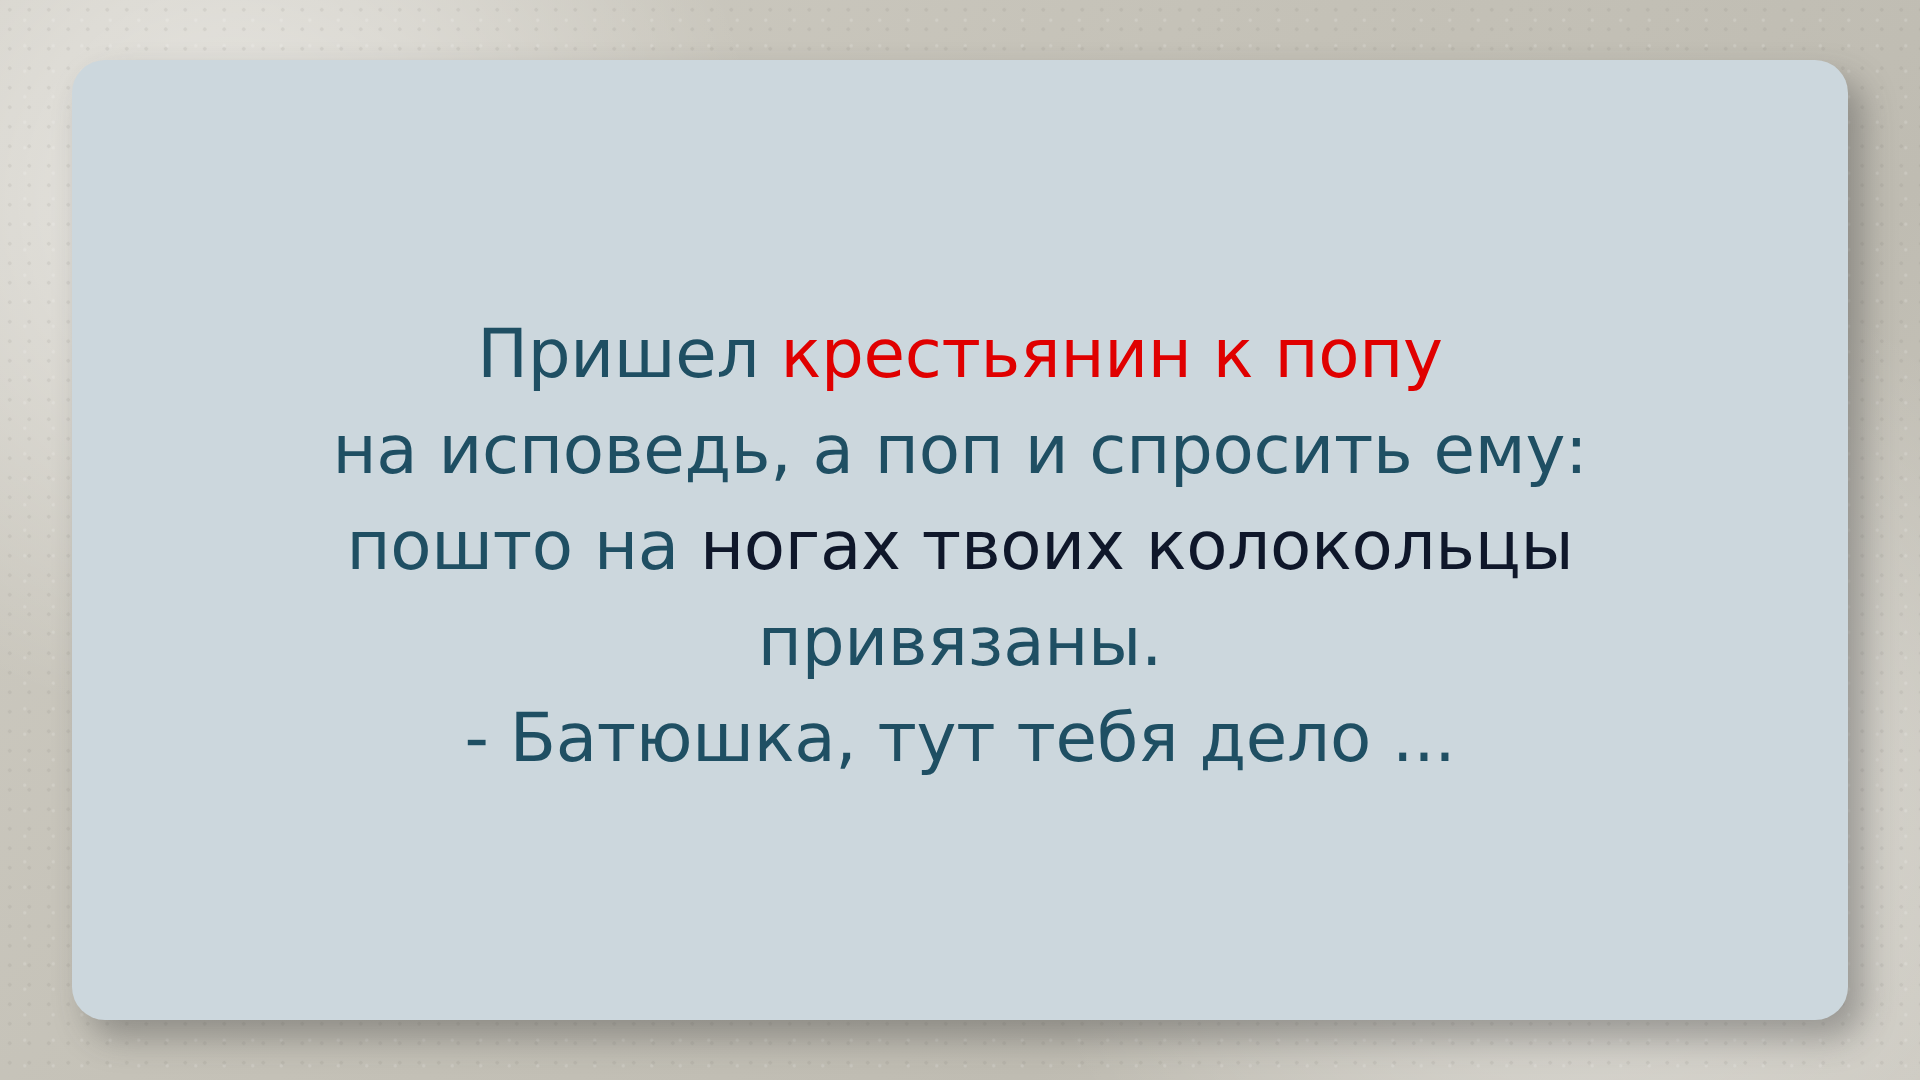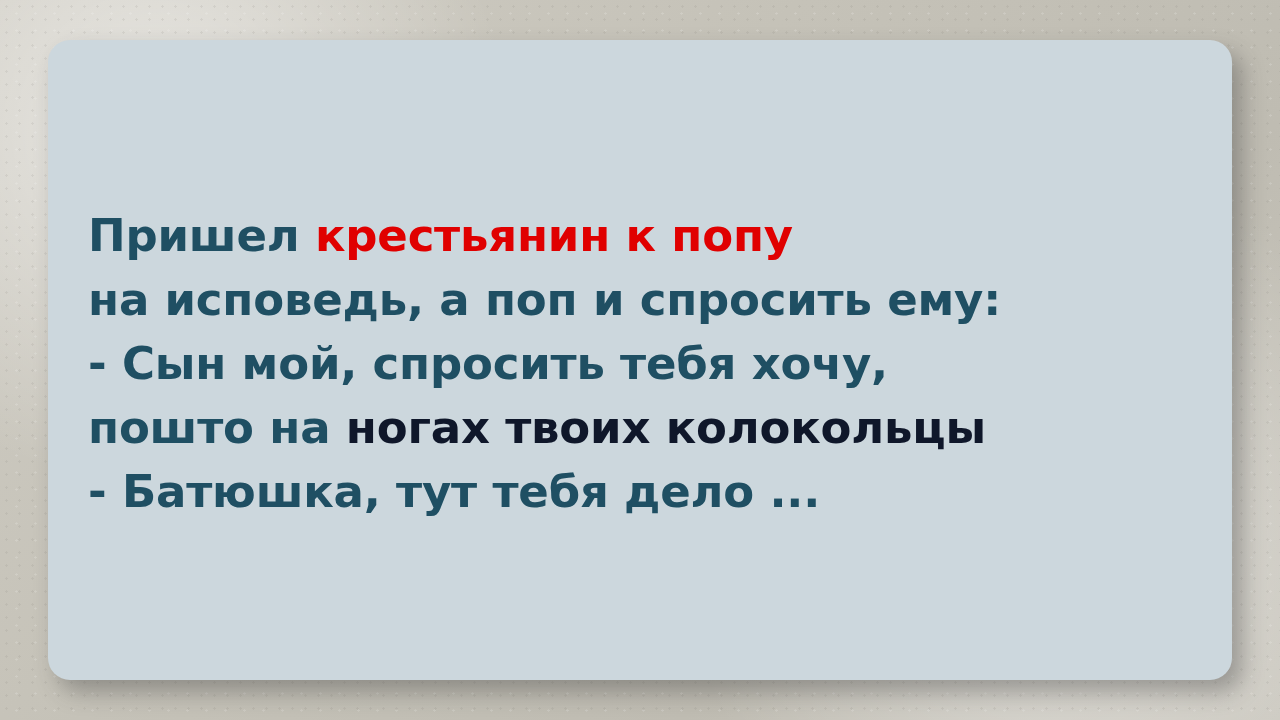--- a/index.html
+++ b/index.html
@@ -46,23 +46,23 @@
     border-radius: 22px;
     box-shadow: 10px 12px 22px rgba(60,60,60,0.38);
     box-sizing: border-box;
     display: flex;
     align-items: center;
     justify-content: center;
     padding: 18px 40px 26px 40px;
   }
   .joke {
     width: 100%;
-    text-align: left;
+    text-align: center;
     font-family: "DejaVu Sans", sans-serif;
-    font-weight: bold;
+    font-weight: normal;
     font-size: 45px;
     line-height: 1.42;
     color: #1f4f63;
     letter-spacing: -0.2px;
     margin-top: 16px;
   }
   .joke .ln {
     display: block;
     white-space: nowrap;
   }
@@ -71,18 +71,18 @@
   }
 </style>
 </head>
 <body>
 
 <div class="stage">
   <div class="card">
     <div class="joke" style="color: rgb(31, 79, 99);">
         <span class="ln"><span>Пришел </span><span class="hl" style="color: rgb(224, 0, 0);">крестьянин к попу</span></span>
         <span class="ln"><span>на исповедь, а поп и спросить ему:</span></span>
-        <span class="ln"><span>- Сын мой, спросить тебя хочу,</span></span>
         <span class="ln"><span>пошто на </span><span class="hl" style="color: #0f172a;">ногах твоих колокольцы</span></span>
+        <span class="ln"><span>привязаны.</span></span>
         <span class="ln"><span>- Батюшка, тут тебя дело ...</span></span>
       </div>
   </div>
 </div>
 
 </body></html>

